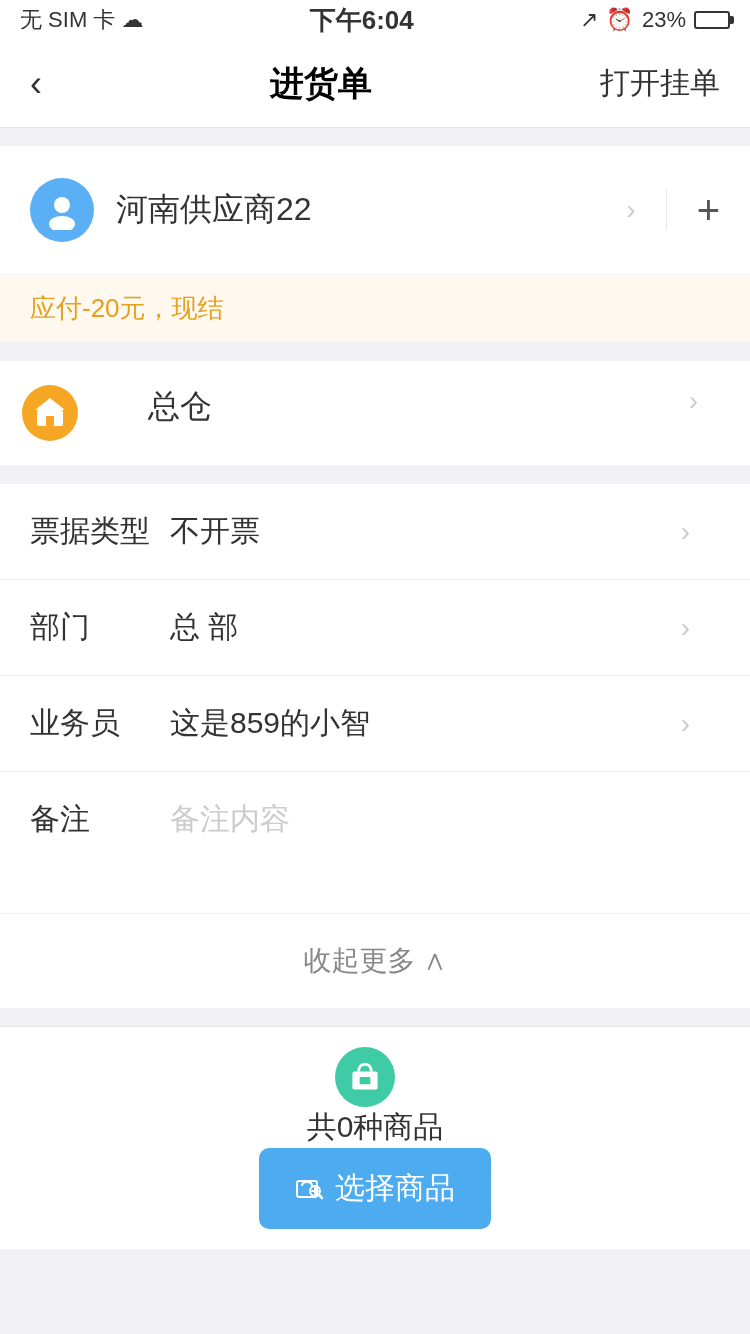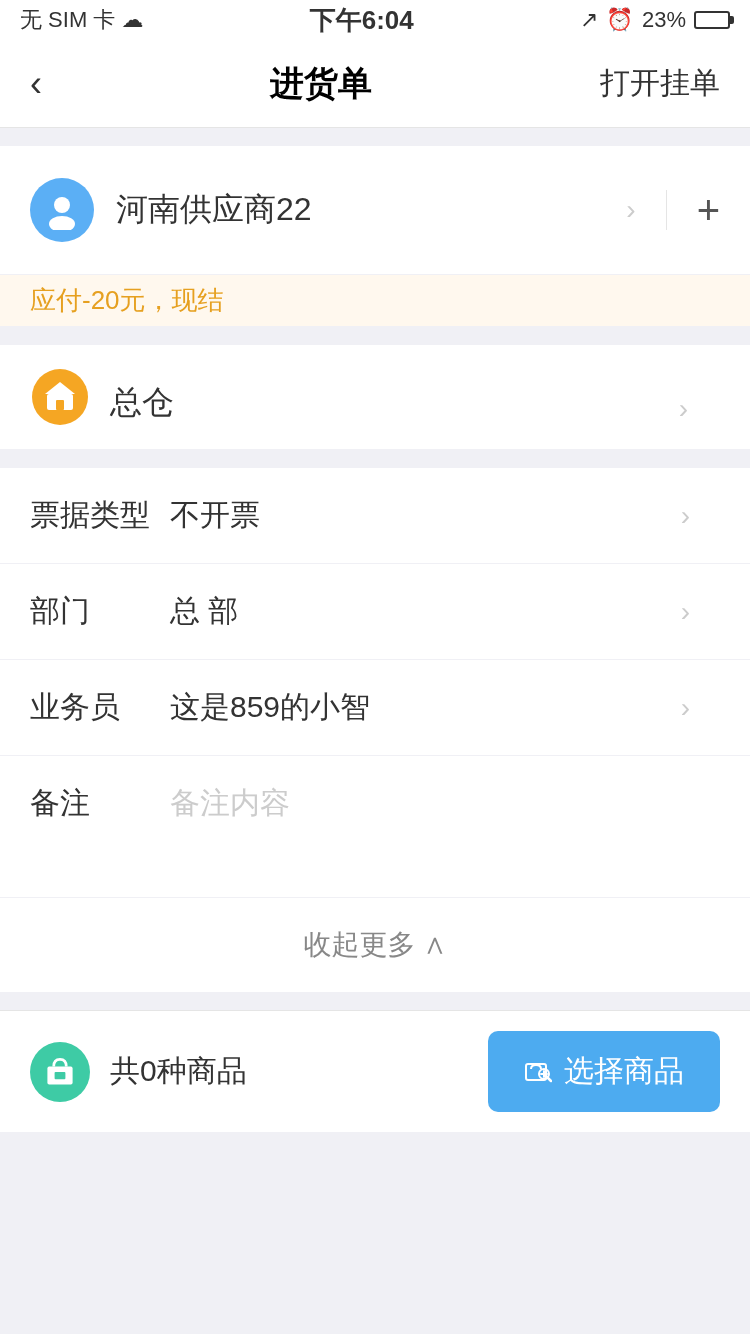--- a/index.html
+++ b/index.html
@@ -145,32 +145,33 @@
     }
     .plus-btn {
       font-size: 40px;
       color: #555;
       cursor: pointer;
     }
 
     
     .notice-banner {
       background: #fff8ee;
-      padding: 8px 30px;
+      padding: 16px 30px;
       font-size: 26px;
       color: #e6a020;
       border-bottom: 1px solid #f0f0f5;
     }
 
     
     .warehouse-row {
       background: #fff;
       display: flex;
-      align-items: flex-end;
-      padding: 24px 32px;
+      align-items: flex-start;
+      padding: 24px 22px;
+      gap: 48px;
     }
     .warehouse-icon {
       width: 56px;
       height: 56px;
       border-radius: 50%;
       background: #f5a623;
       display: flex;
       align-items: center;
       justify-content: center;
       margin-right: 22px;
@@ -223,20 +224,21 @@
     }
 
     
     .bottom-bar {
       background: #fff;
       display: flex;
       align-items: center;
       padding: 20px 30px;
       border-top: 1px solid #e5e5e5;
       margin-top: 18px;
+      flex-direction: column;
     }
     .product-icon {
       width: 60px;
       height: 60px;
       border-radius: 50%;
       background: #3ecba5;
       display: flex;
       align-items: center;
       justify-content: center;
       margin-right: 20px;

